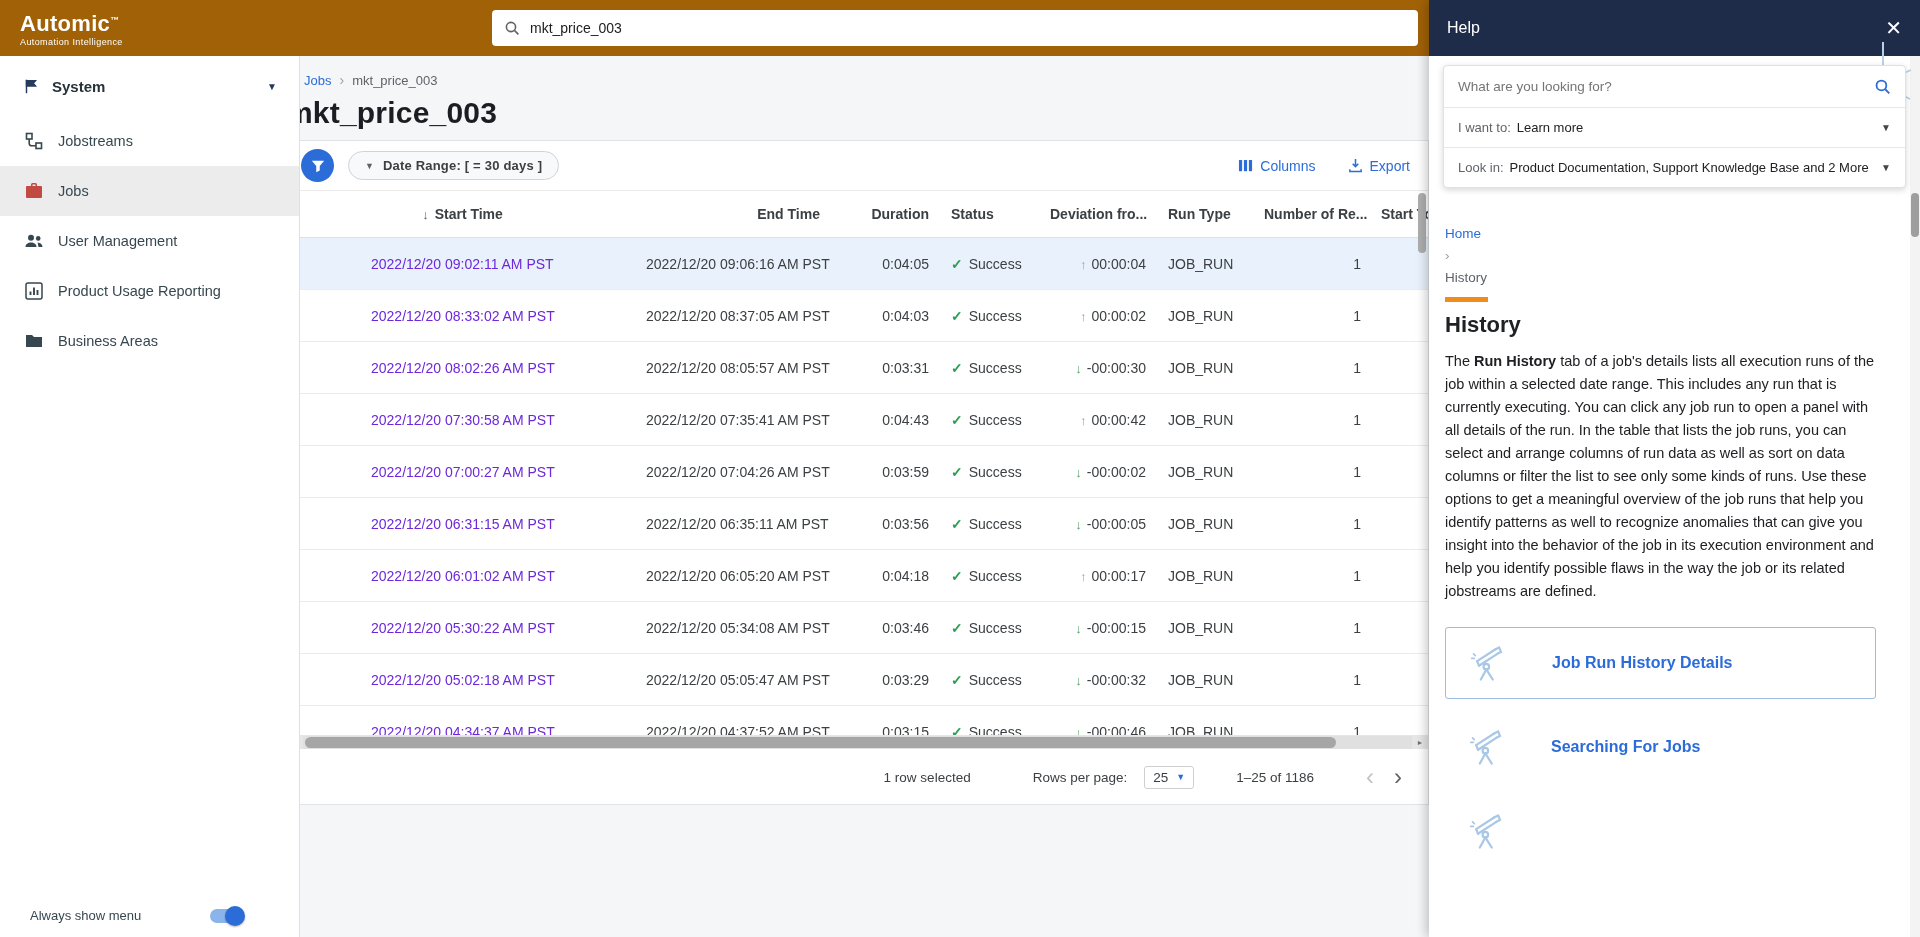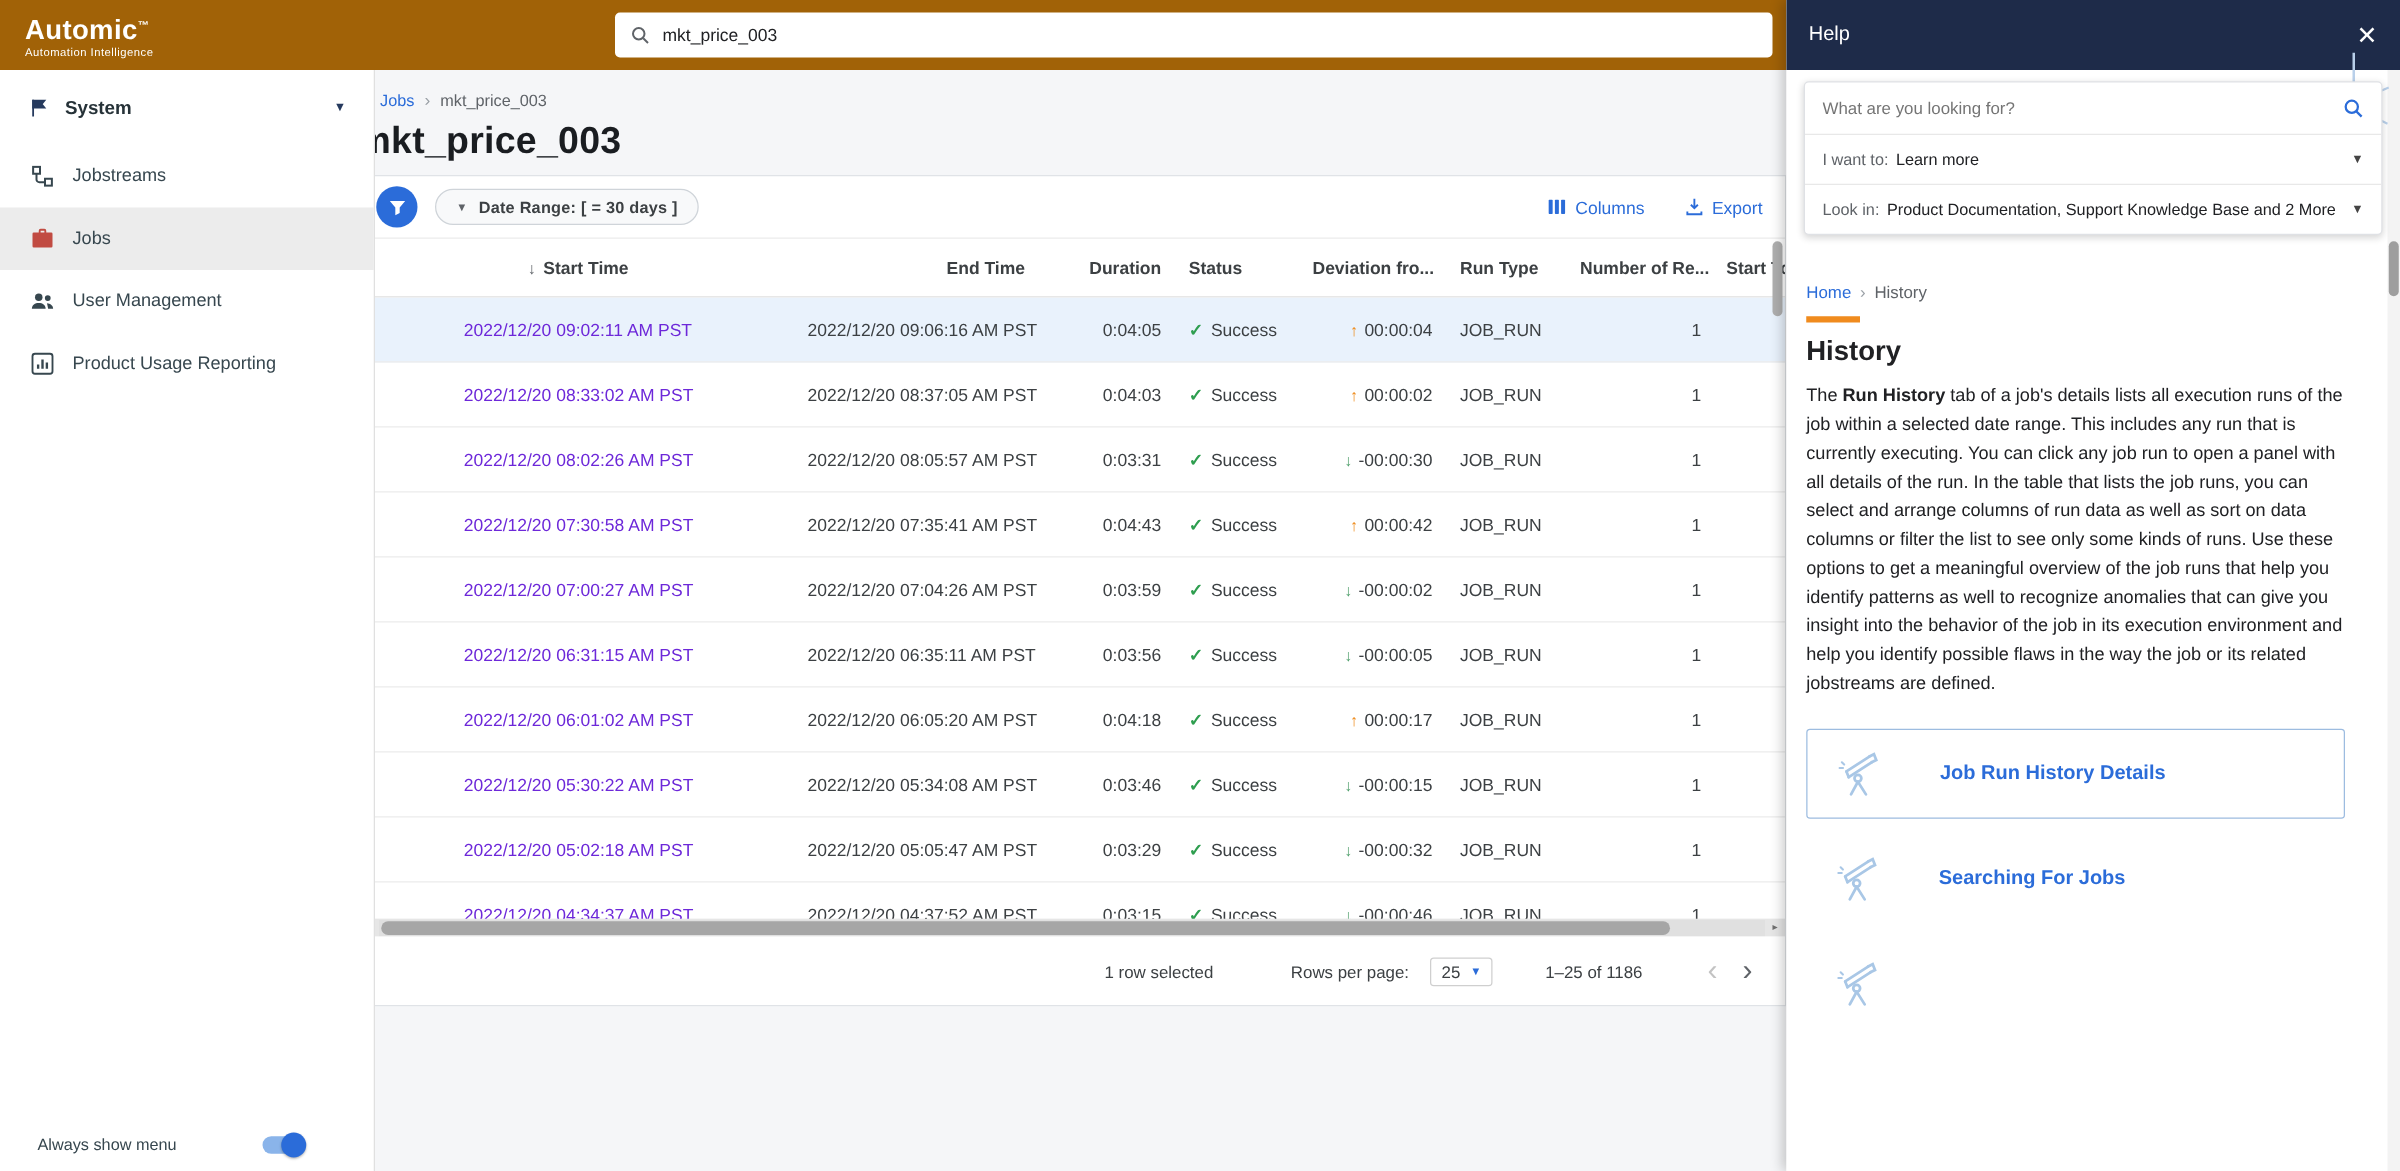--- a/index.html
+++ b/index.html
@@ -106,21 +106,21 @@
   .hs-row { display:flex; align-items:center; padding:0 14px; }
   .hs-row + .hs-row { border-top:1px solid #e8e8e8; }
   .hs-row.inp { height:41px; }
   .hs-row.inp input { flex:1; border:none; outline:none; font-size:13.5px; font-family:inherit; color:#202124; }
   .hs-row.opt { height:40px; gap:6px; cursor:pointer; font-size:13px; }
   .hs-row.opt .k { color:#5f6368; }
   .hs-row.opt .v { color:#202124; flex:1; white-space:nowrap; overflow:hidden; }
   .hs-row.opt .caret { color:#444; font-size:10px; }
   .bulb { position:absolute; right:6px; top:42px; z-index:1; }
   .help-body { padding:0 44px 0 16px; }
-  .help-crumbs { margin-top:38px; font-size:13.5px; display:flex; align-items:flex-start; gap:7px; }
+  .help-crumbs { margin-top:38px; font-size:13.5px; display:flex; align-items:flex-start; gap:7px;flex-direction:column; }
   .help-crumbs .home { color:#2b6cd9; cursor:pointer; }
   .help-crumbs .sep { color:#9aa0a6; }
   .help-crumbs .cur { color:#5f6368; }
   .accent-bar { margin-top:12px; width:43px; height:5px; background:#f08b1e; }
   .help-heading { margin-top:10px; font-size:22px; font-weight:bold; color:#202124; }
   .help-para { margin-top:12px; font-size:14.5px; line-height:23px; color:#202124; width:436px; }
   .help-links { margin-top:24px; }
   .help-link-row { display:flex; align-items:center; gap:40px; height:84px; padding-left:22px; cursor:pointer; }
   .help-link-row.highlighted { height:72px; border:1px solid #9dbce0; border-radius:3px; margin-bottom:6px; }
   .help-link-label { font-size:16px; font-weight:bold; color:#2b6cd9; }
@@ -179,20 +179,26 @@
           </svg>
         <span class="lbl">User Management</span>
       </div>
       <div class="side-item">
         <svg width="20" height="20" viewBox="0 0 20 20" fill="none" stroke="#37474f" stroke-width="1.5">
             <rect x="2" y="2" width="16" height="16" rx="2"></rect>
             <path d="M6.5 14v-3.5M10 14V6.5M13.5 14V9" stroke-width="1.9"></path>
           </svg>
         <span class="lbl">Product Usage Reporting</span>
       </div>
+      <div class="side-item">
+        <svg width="20" height="20" viewBox="0 0 20 20" fill="#37474f">
+            <path d="M2 4h6l2 2h8v10H2z"></path>
+          </svg>
+        <span class="lbl">Business Areas</span>
+      </div>
     </nav>
     <div class="side-footer">
       <span class="lbl">Always show menu</span>
       <span class="toggle">
           <span class="knob"></span>
         </span>
     </div>
   </aside>
 
   <main class="main">

